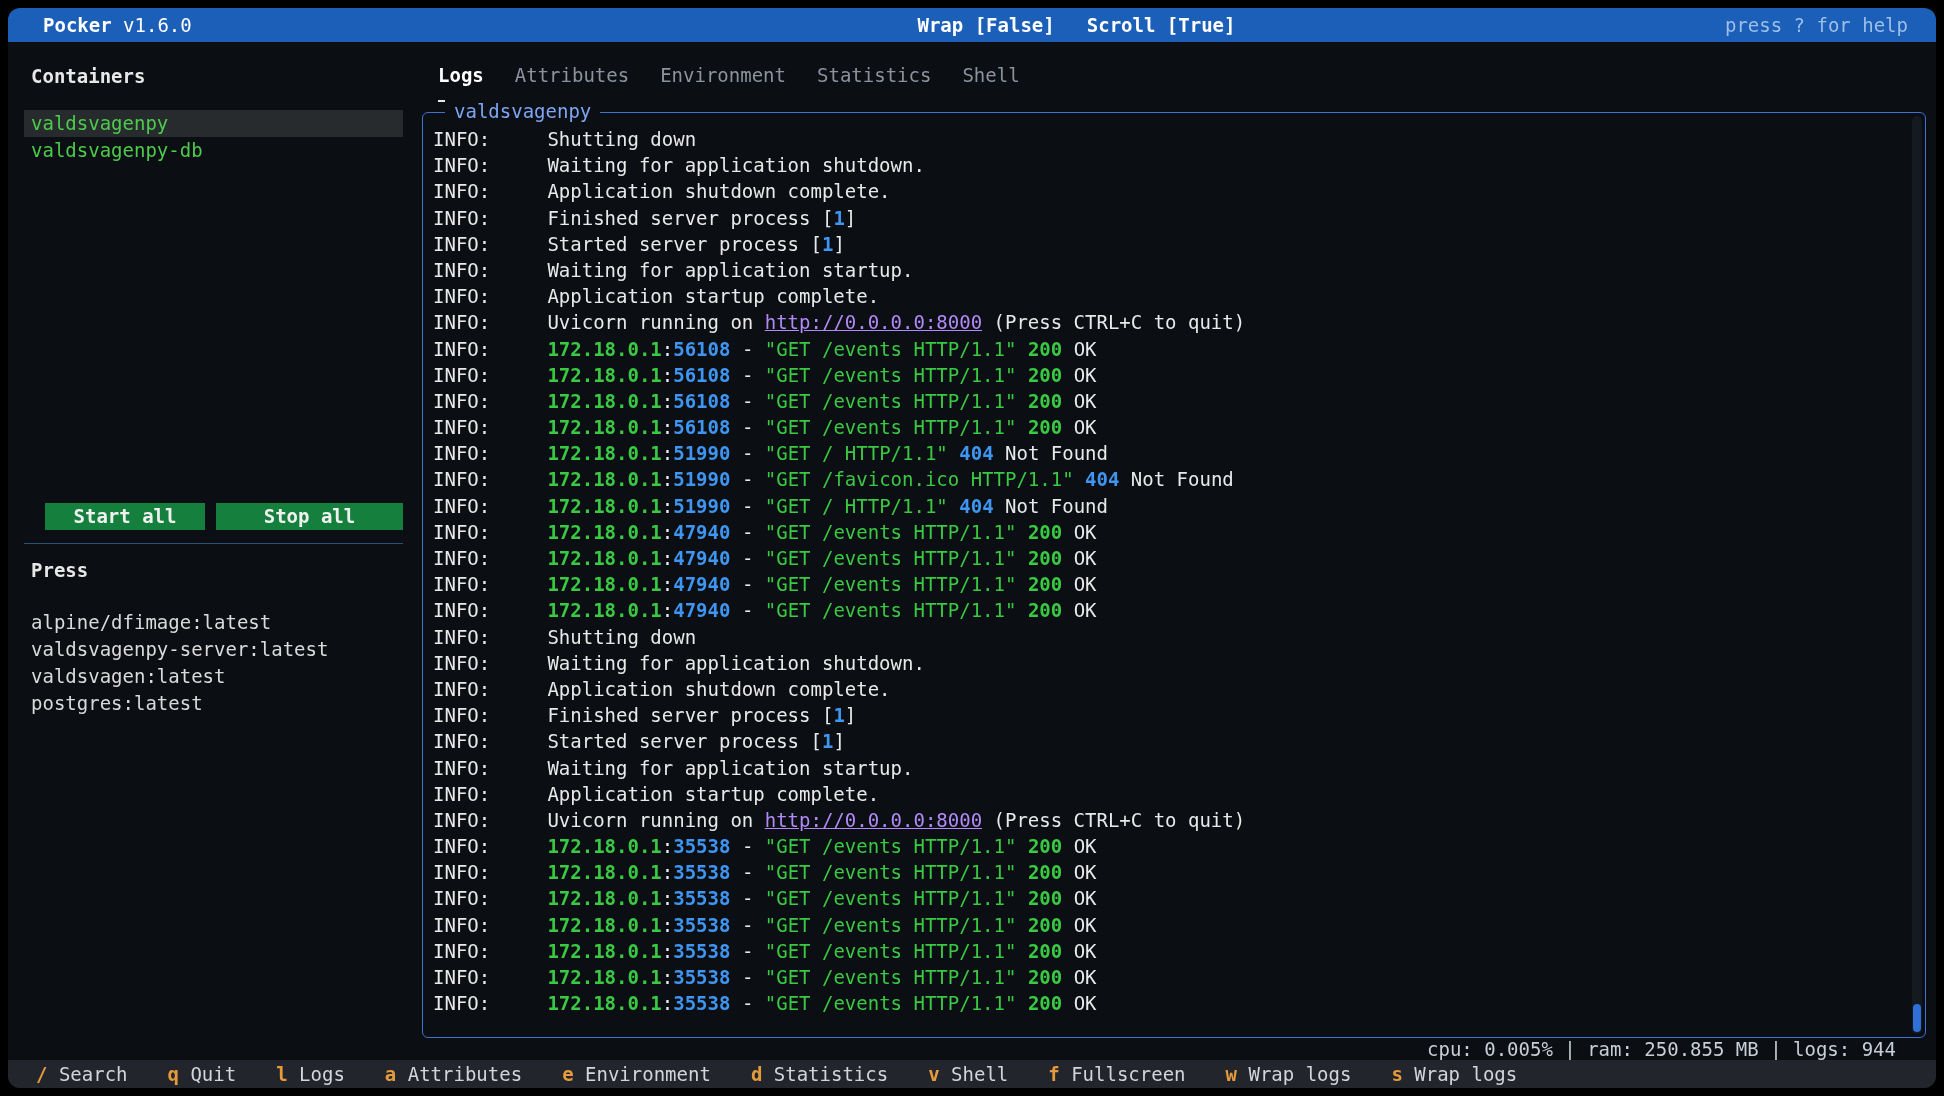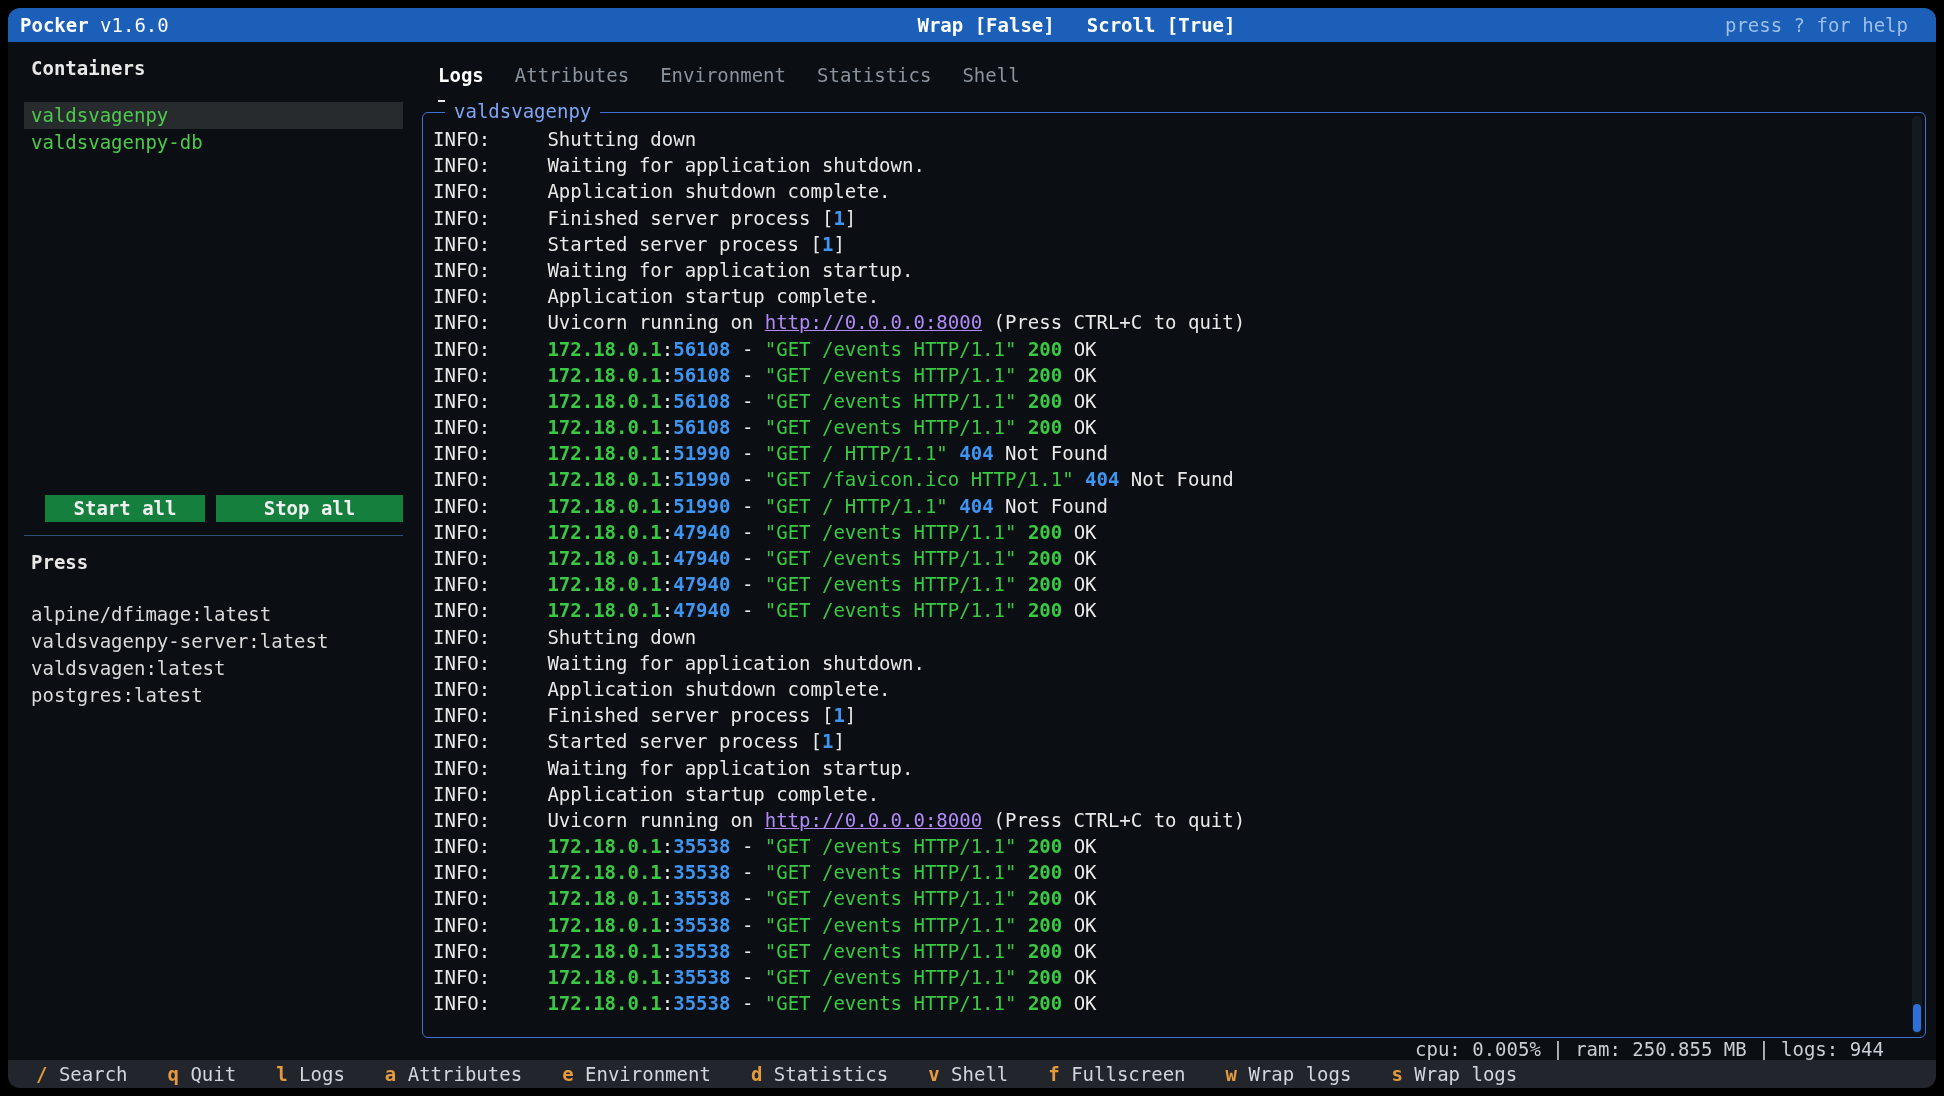--- a/index.html
+++ b/index.html
@@ -4,32 +4,32 @@
 <style>
   * { margin:0; padding:0; box-sizing:border-box; }
   html,body { width:1944px; height:1096px; background:#000; overflow:hidden;
               font-family:"DejaVu Sans Mono", monospace; }
   .window { position:absolute; inset:8px; background:#0b0e12; border-radius:12px;
             overflow:hidden; display:flex; flex-direction:column; }
 
   
   .topbar { flex:0 0 34px; background:#1b5fb8; display:flex; align-items:center;
             color:#fff; font-size:19px; }
-  .topbar-left { width:420px; padding-left:12px; white-space:pre; }
+  .topbar-left { width:420px; padding-left:35px; white-space:pre; }
   .topbar-left .app-title { font-weight:bold; }
   .topbar-center { flex:1; display:flex; justify-content:center; gap:32px; font-weight:bold; }
   .topbar-right { padding-right:28px; color:#9dbfe8; }
 
   
   .content { flex:1; display:flex; min-height:0; }
 
   
   .sidebar { width:402px; padding-left:16px; padding-right:7px; display:flex;
              flex-direction:column; font-size:19px; }
-  .side-header { margin-top:12px; height:28px; line-height:28px; padding-left:7px;
+  .side-header { margin-top:20px; height:28px; line-height:28px; padding-left:7px;
                  color:#e8e8e8; font-weight:bold; }
   .container-list { margin-top:20px; height:393px; }
   .container-item { height:27px; line-height:27px; padding-left:7px; color:#4ccb4c;
                     white-space:pre; }
   .container-item.selected { background:#282b2e; }
   .btn-row { display:flex; margin-left:21px; gap:11px; }
   .btn { height:27px; line-height:27px; background:#15803d; color:#f0f0f0;
          font-weight:bold; text-align:center; cursor:default; }
   .btn-start { width:160px; }
   .btn-stop  { width:187px; }
@@ -58,21 +58,21 @@
   .g  { color:#39c943; }
   .gb { color:#39c943; font-weight:bold; }
   .bb { color:#3e96f2; font-weight:bold; }
   .u  { color:#b18af8; text-decoration:underline; }
 
   .scrollbar { position:absolute; top:3px; bottom:3px; right:3px; width:10px;
                background:#151a21; border-radius:5px; }
   .scroll-thumb { position:absolute; bottom:2px; left:1px; width:8px; height:28px;
                   background:#2f6fd8; border-radius:4px; }
 
-  .status-line { flex:0 0 22px; text-align:right; padding-right:52px; color:#c9ced4;
+  .status-line { flex:0 0 22px; text-align:right; padding-right:40px; color:#c9ced4;
                  font-size:19px; line-height:22px; white-space:pre; }
 
   
   .footer { flex:0 0 28px; background:#22262c; display:flex; align-items:center;
             gap:40px; padding-left:28px; font-size:19px; }
   .shortcut { white-space:pre; cursor:default; }
   .shortcut .key { color:#e59a3c; font-weight:bold; }
   .shortcut .lbl { color:#d2d5da; }
 </style>
 </head>

